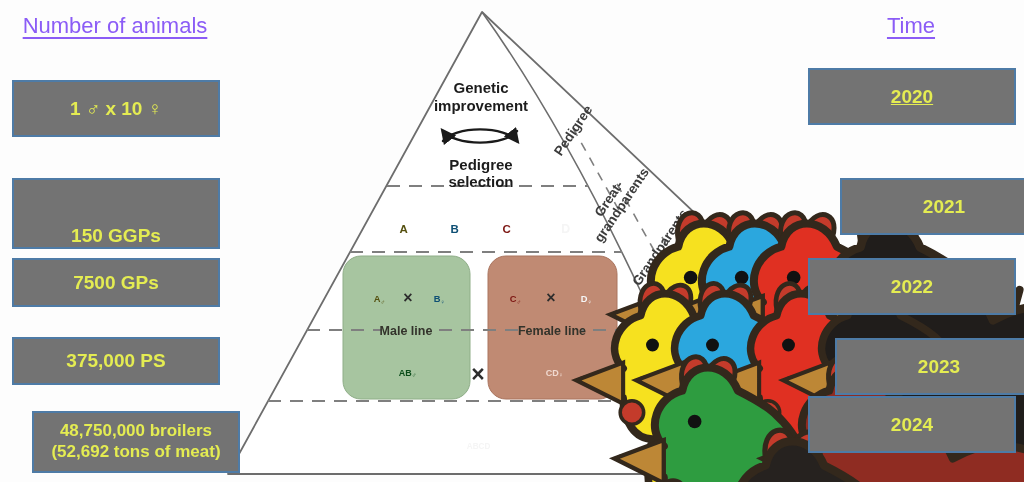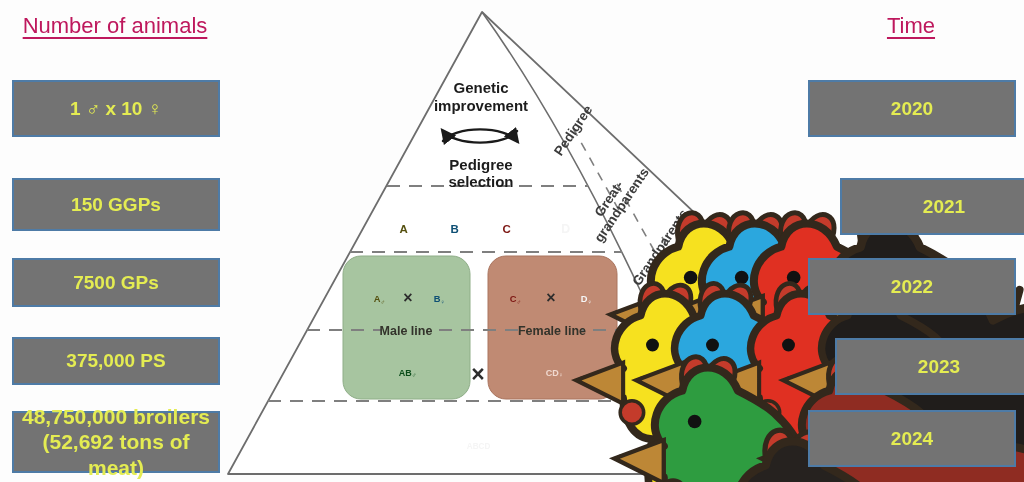--- a/index.html
+++ b/index.html
@@ -1,25 +1,25 @@
 <!DOCTYPE html>
 <html><head>
 <meta charset="utf-8">
 <style>
   html,body{margin:0;padding:0;background:#fff;}
   #app{position:relative;width:1024px;height:482px;background:#fdfdfd;
        font-family:"Liberation Sans",sans-serif;overflow:hidden;}
-  .hdr{position:absolute;top:13px;font-size:22px;color:#be185d;text-align:center;
+  .hdr{position:absolute;top:13px;font-size:22px;color:#8b5cf6;text-align:center;
        text-decoration:underline;text-underline-offset:4px;}
   #hdr-left{left:10px;width:210px;}
   #hdr-right{left:806px;width:210px;}
   .pbox{position:absolute;background:#737373;border:2px solid #4e7ba6;box-sizing:border-box;
         display:flex;flex-direction:column;align-items:center;justify-content:center;
         color:#e4ec52;font-weight:bold;font-size:19px;text-align:center;line-height:1.22;}
-  .pbox.small{font-size:21px;}
+  .pbox.small{font-size:17px;margin-left:20px;}
   .col-left{left:12px;width:208px;}
   .col-right{left:808px;width:208px;}
   svg text{font-family:"Liberation Sans",sans-serif;}
   .apex-txt{font-size:15px;font-weight:bold;fill:#1c1c1c;text-anchor:middle;}
   .side-lbl{font-size:13.5px;font-weight:600;fill:#3c3c3c;text-anchor:middle;}
   .line-lbl{font-size:12.5px;font-weight:600;fill:#33332b;text-anchor:middle;}
   .cross{font-weight:bold;fill:#2d2d2d;text-anchor:middle;}
   .hen-label{font-weight:bold;text-anchor:middle;}
 </style>
 </head>
@@ -149,44 +149,44 @@
     <g transform="translate(448.5,413.7) scale(0.86)">
       <use href="#hen" fill="#26221f"></use>
       <text class="hen-label" x="35" y="41" font-size="9.5" fill="#f5f5f5">ABCD</text>
     </g>
   </svg>
 
   <div id="hdr-left" class="hdr">Number of animals</div>
   <div class="pbox col-left" style="top:80px;height:57px;">
     <span>1 ♂ x 10 ♀</span>
   </div>
-  <div class="pbox col-left" style="top:178px;height:53px;">
+  <div class="pbox col-left" style="top:178px;height:71px;justify-content:flex-end;">
     <span>150 GGPs</span>
   </div>
   <div class="pbox col-left" style="top:258px;height:49px;">
     <span>7500 GPs</span>
   </div>
   <div class="pbox col-left" style="top:337px;height:48px;">
     <span>375,000 PS</span>
   </div>
   <div class="pbox col-left small" style="top:411px;height:62px;">
     <span>48,750,000 broilers</span>
     <span>(52,692 tons of meat)</span>
   </div>
 
   <div id="hdr-right" class="hdr">Time</div>
-  <div class="pbox col-right" style="top:80px;height:57px;">
+  <div class="pbox col-right" style="top:68px;height:57px;text-decoration:underline;">
     <span>2020</span>
   </div>
   <div class="pbox col-right" style="top:178px;height:57px;margin-left:32px;">
     <span>2021</span>
   </div>
   <div class="pbox col-right" style="top:258px;height:57px;text-align:center;">
     <span>2022</span>
   </div>
   <div class="pbox col-right" style="top:338px;height:57px;margin-left:27px;">
     <span>2023</span>
   </div>
-  <div class="pbox col-right" style="top:410px;height:57px;align-items:center;">
+  <div class="pbox col-right" style="top:396px;height:57px;align-items:center;">
     <span>2024</span>
   </div>
 
 </div>
 
 </body></html>

